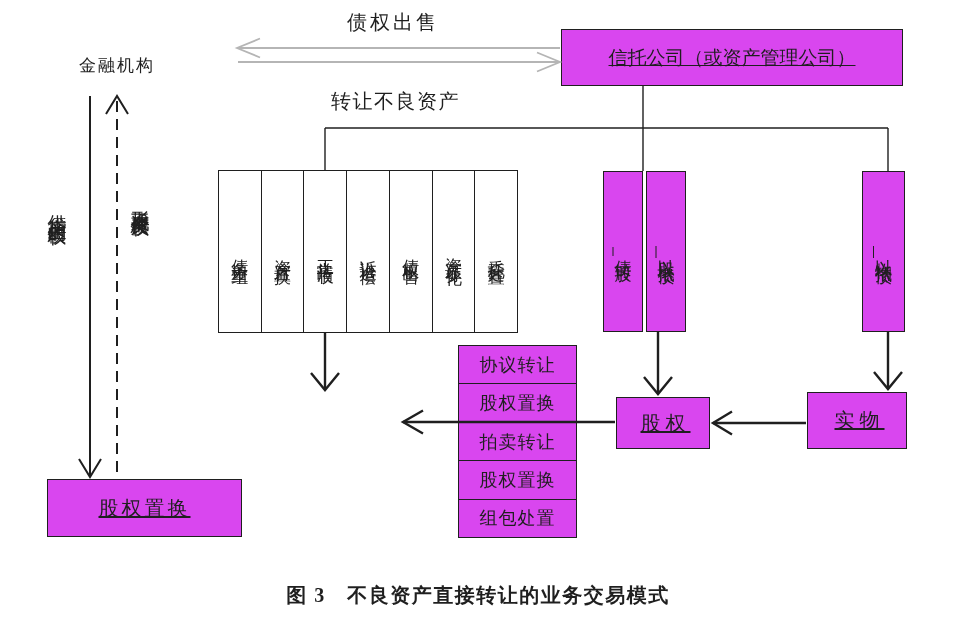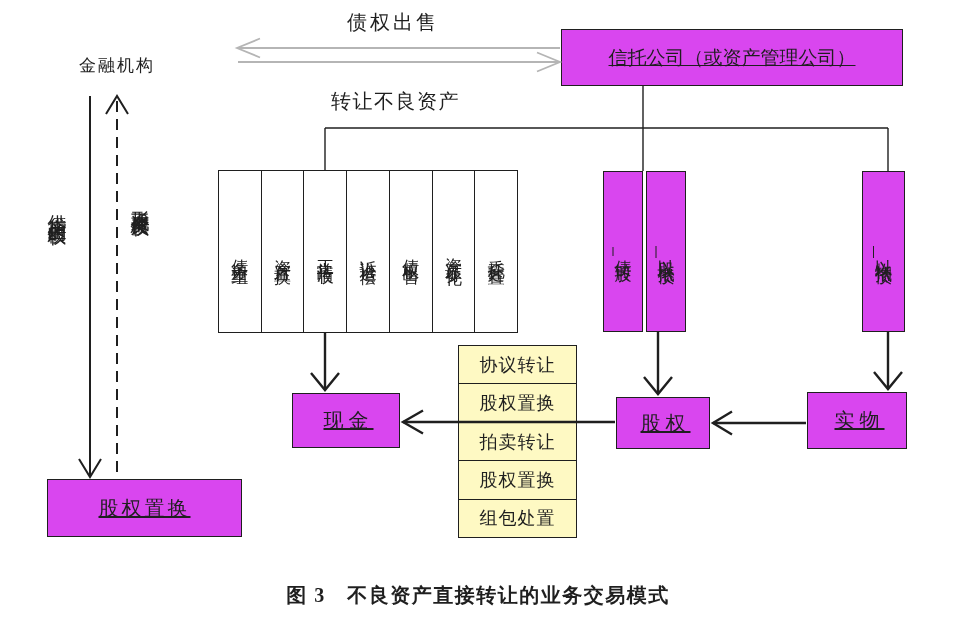--- a/index.html
+++ b/index.html
@@ -16,21 +16,21 @@
   }
   .hlabel{position:absolute;white-space:nowrap;}
   .vtext{writing-mode:vertical-rl;text-orientation:upright;}
   .vlabel{position:absolute;writing-mode:vertical-rl;text-orientation:upright;white-space:nowrap;}
   .group{position:absolute;display:flex;border:1.5px solid #1f1f1f;box-sizing:border-box;background:#fff;}
   .group .cell{
     flex:1 1 0;display:flex;align-items:center;justify-content:center;
     border-right:1.5px solid #1f1f1f;font-size:17px;letter-spacing:3px;
   }
   .group .cell:last-child{border-right:none;}
-  .modes{position:absolute;display:flex;flex-direction:column;border:1.5px solid #1f1f1f;box-sizing:border-box;background:#fef9c3;}
+  .modes{position:absolute;display:flex;flex-direction:column;border:1.5px solid #1f1f1f;box-sizing:border-box;background:#d946ef;}
   .modes .mrow{
     flex:1 1 0;display:flex;align-items:center;justify-content:center;
     border-bottom:1.5px solid #1f1f1f;font-size:18px;letter-spacing:1px;
   }
   .modes .mrow:last-child{border-bottom:none;}
   .caption{
     position:absolute;left:0;width:100%;top:582px;text-align:center;
     font-weight:bold;font-size:20px;letter-spacing:1.5px;
   }
   svg.lines{position:absolute;left:0;top:0;pointer-events:none;}
@@ -62,21 +62,20 @@
   <div class="box vtext" style="left:862px;top:171px;width:43px;height:161px;font-size:17px;letter-spacing:3px;">以物抵债</div>
 
   <div class="modes" style="left:458px;top:345px;width:119px;height:193px;">
     <div class="mrow">协议转让</div>
     <div class="mrow">股权置换</div>
     <div class="mrow">拍卖转让</div>
     <div class="mrow">股权置换</div>
     <div class="mrow">组包处置</div>
   </div>
 
-  <div class="box" style="left:292px;top:393px;width:108px;height:55px;font-size:20px;letter-spacing:5px;text-indent:5px;">现金</div>
   <div class="box" style="left:616px;top:397px;width:94px;height:52px;font-size:20px;letter-spacing:5px;text-indent:5px;">股权</div>
   <div class="box" style="left:807px;top:392px;width:100px;height:57px;font-size:20px;letter-spacing:5px;text-indent:5px;">实物</div>
   <div class="box" style="left:47px;top:479px;width:195px;height:58px;font-size:20px;letter-spacing:3px;">股权置换</div>
 
   <div class="vlabel" style="left:44px;top:200px;font-size:19px;letter-spacing:2px;">借贷产生的债权</div>
   <div class="vlabel" style="left:127px;top:196px;font-size:19px;letter-spacing:1px;">形成不良资产债权</div>
 
   <div class="caption">图 3　不良资产直接转让的业务交易模式</div>
 
   <svg class="lines" width="956" height="629" viewBox="0 0 956 629">

